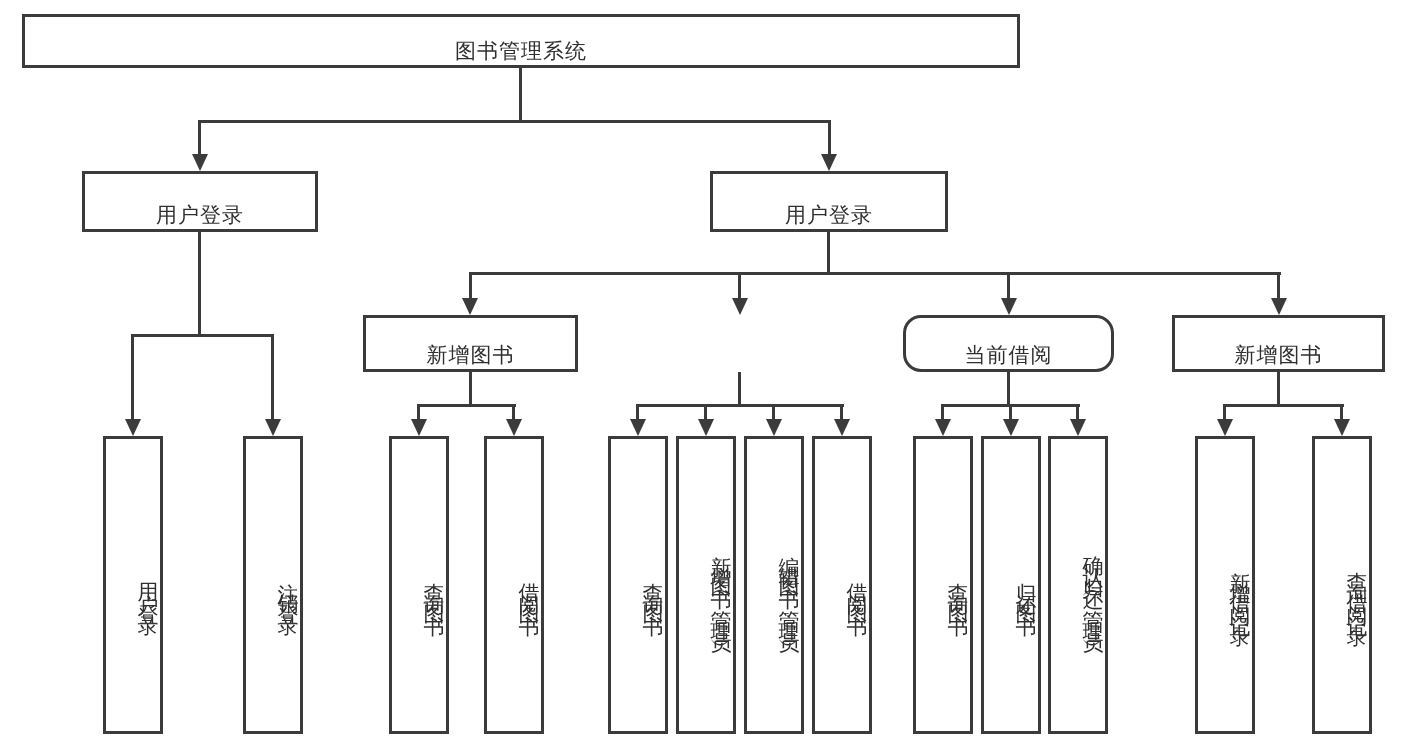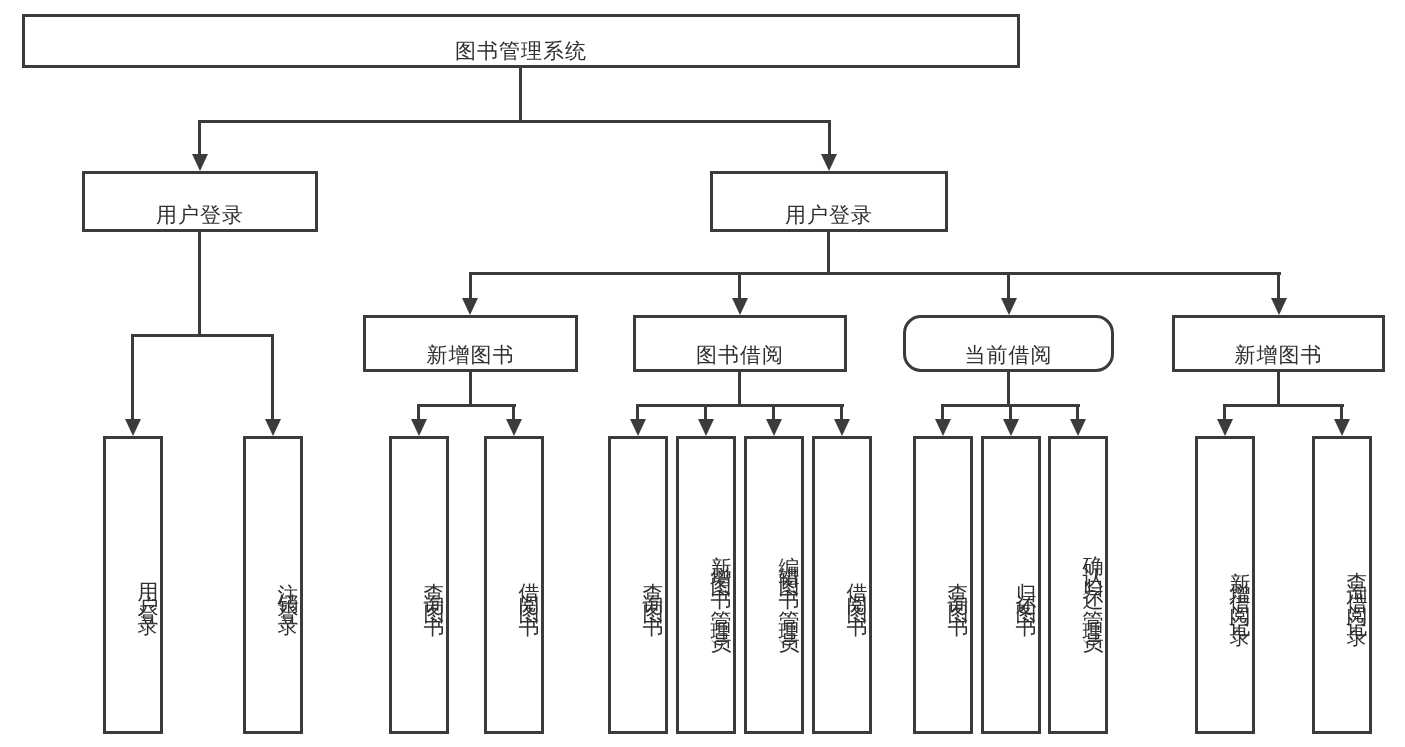--- a/index.html
+++ b/index.html
@@ -68,23 +68,20 @@
   <div class="ar" style="left:462px;top:298px;"></div>
   <div class="vl" style="left:738px;top:272px;height:30px;"></div>
   <div class="ar" style="left:732px;top:298px;"></div>
   <div class="vl" style="left:1007px;top:272px;height:30px;"></div>
   <div class="ar" style="left:1001px;top:298px;"></div>
   <div class="vl" style="left:1277px;top:272px;height:30px;"></div>
   <div class="ar" style="left:1271px;top:298px;"></div>
 
   <div class="box" style="left:363px;top:315px;width:215px;height:57px;">
     <span>新增图书</span>
-  </div>
-  <div class="box" style="left:633px;top:315px;width:214px;height:57px;">
-    <span>图书借阅</span>
   </div>
   <div class="box" style="left:903px;top:315px;width:211px;height:57px;border-radius:18px;">
     <span>当前借阅</span>
   </div>
   <div class="box" style="left:1172px;top:315px;width:213px;height:57px;">
     <span>新增图书</span>
   </div>
 
   <div class="vl" style="left:469px;top:372px;height:35px;"></div>
   <div class="hl" style="left:417px;top:404px;width:99px;"></div>

